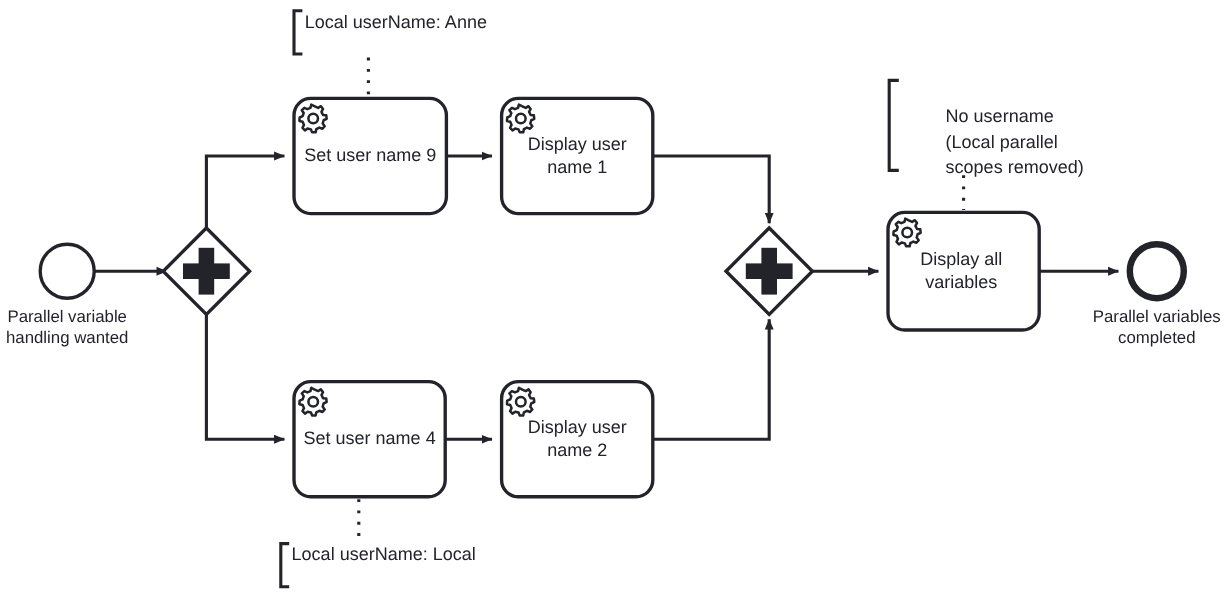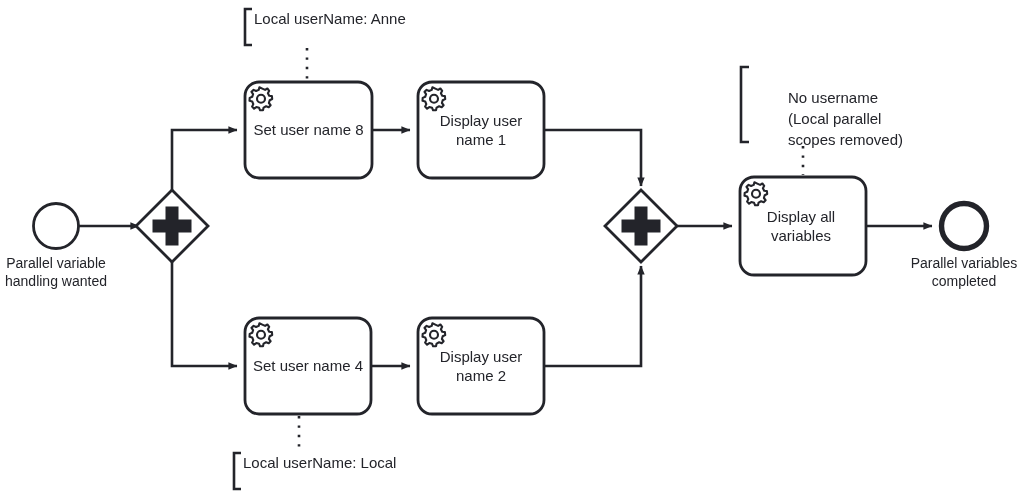--- a/index.html
+++ b/index.html
@@ -137,21 +137,21 @@
     <g transform="translate(425,324)">
       <path d="M10.3,0.6 L13.1,1.9 L15.4,0.5 L17.2,2.8 L15.9,5.2 L17.2,7.8 L19.9,8.1 L20.2,11.0 L17.7,12.2 L16.9,15.0 L18.6,17.2 L16.7,19.3 L14.1,18.3 L11.6,19.6 L11.0,22.3 L8.1,22.3 L7.1,19.8 L4.3,19.1 L2.1,20.7 L0.1,18.6 L1.3,16.1 L0.2,13.5 L-2.5,12.8 L-2.3,9.9 L0.2,8.8 L1.1,6.1 L-0.5,3.8 L1.6,1.9 L4.1,3.0 L6.7,1.9 L7.4,-0.8 Z" fill="none" stroke="#23242a" stroke-width="2.1" stroke-linejoin="round"></path>
       <circle cx="9" cy="10.8" r="4.0" fill="none" stroke="#23242a" stroke-width="2.1"></circle>
     </g>
     <g transform="translate(747,183)">
       <path d="M10.3,0.6 L13.1,1.9 L15.4,0.5 L17.2,2.8 L15.9,5.2 L17.2,7.8 L19.9,8.1 L20.2,11.0 L17.7,12.2 L16.9,15.0 L18.6,17.2 L16.7,19.3 L14.1,18.3 L11.6,19.6 L11.0,22.3 L8.1,22.3 L7.1,19.8 L4.3,19.1 L2.1,20.7 L0.1,18.6 L1.3,16.1 L0.2,13.5 L-2.5,12.8 L-2.3,9.9 L0.2,8.8 L1.1,6.1 L-0.5,3.8 L1.6,1.9 L4.1,3.0 L6.7,1.9 L7.4,-0.8 Z" fill="none" stroke="#23242a" stroke-width="2.1" stroke-linejoin="round"></path>
       <circle cx="9" cy="10.8" r="4.0" fill="none" stroke="#23242a" stroke-width="2.1"></circle>
     </g>
   </svg>
 
-  <div class="node-label" style="left:246px; top:120px; width:125px;">Set user name 8</div>
+  <div class="node-label" style="left:246px; top:120px; width:125px;">Set user name 9</div>
 
   <div class="node-label" style="left:419px; top:111px; width:124px;">Display user
 name 1</div>
 
   <div class="node-label" style="left:246px; top:356px; width:124px;">Set user name 4</div>
 
   <div class="node-label" style="left:419px; top:347px; width:124px;">Display user
 name 2</div>
 
   <div class="node-label" style="left:741px; top:207px; width:120px;">Display all

